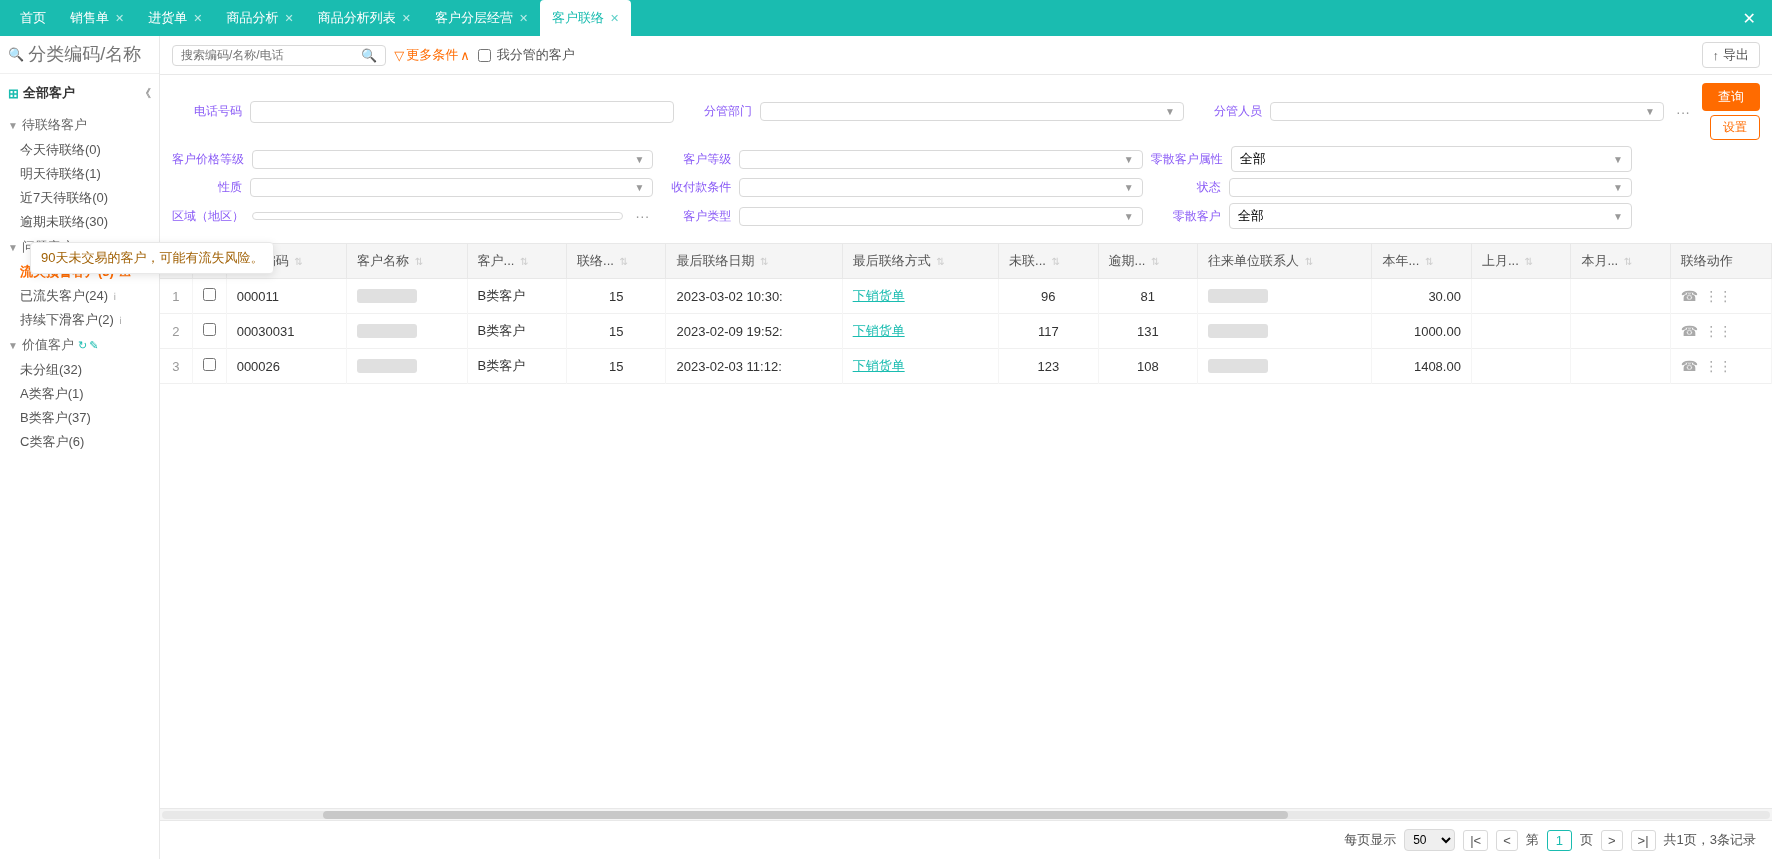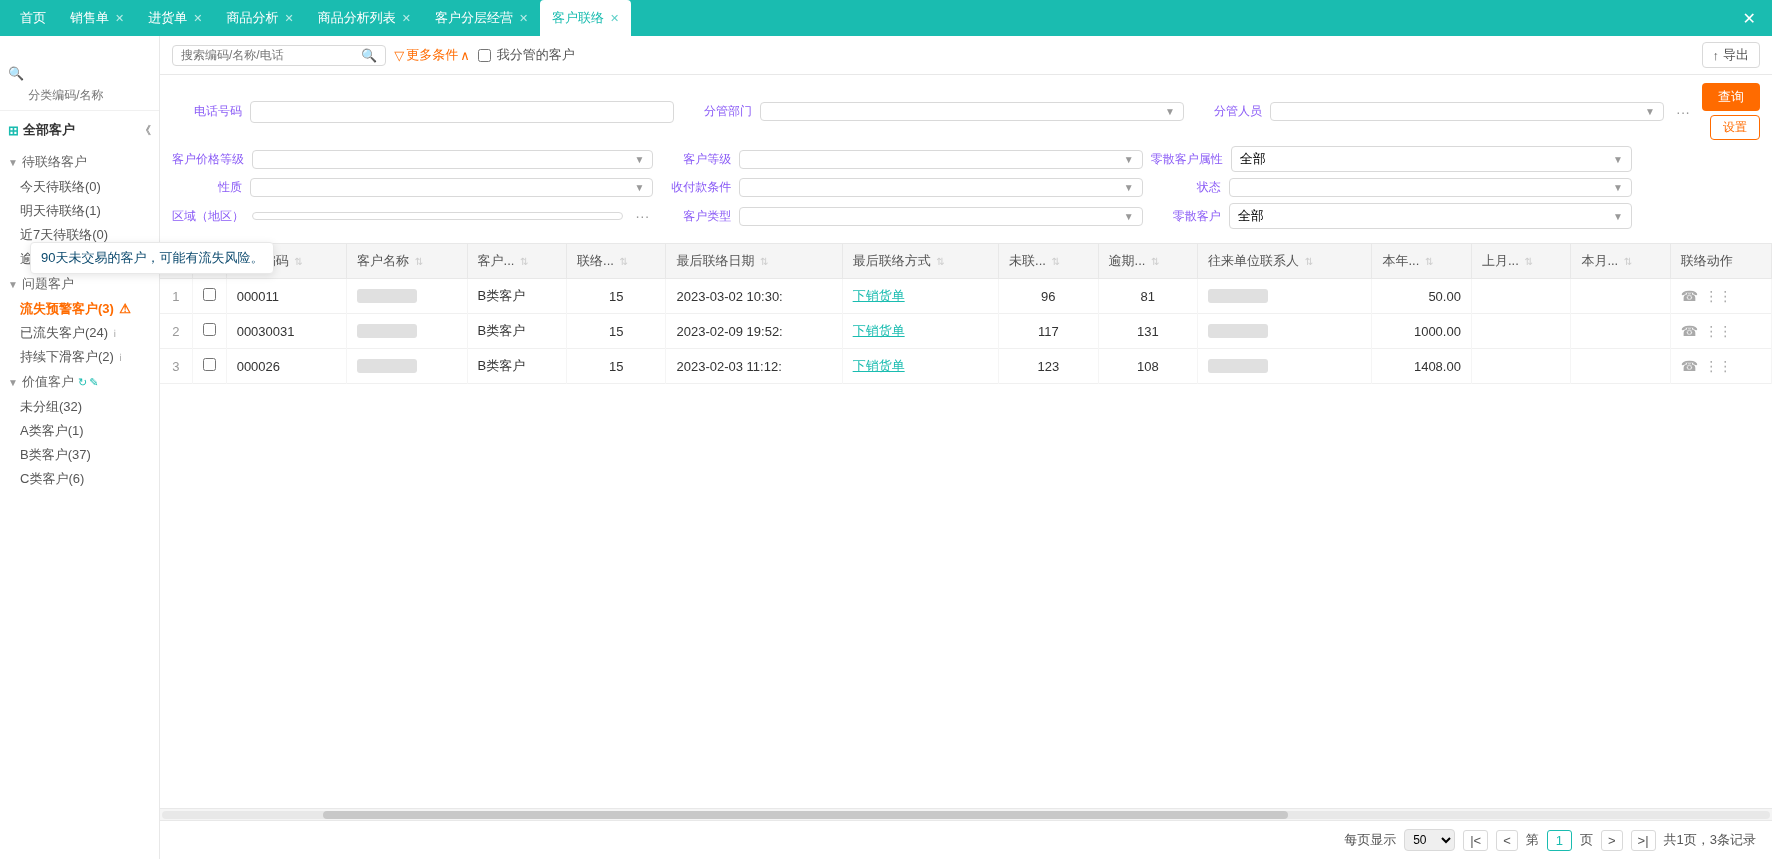--- a/index.html
+++ b/index.html
@@ -60,24 +60,23 @@
     }
     .sidebar-search {
       display: flex;
       align-items: center;
       padding: 8px;
       border-bottom: 1px solid #f0f0f0;
     }
     .sidebar-search input {
       border: none;
       outline: none;
-      font-size: 12px;
+      font-size: 18px;
       flex: 1;
       color: #000000;
-      margin-top: 44px;
     }
     .sidebar-search .search-icon { color: #ccc; margin-right: 4px; }
 
     .sidebar-section {
       padding: 6px 8px;
     }
     .sidebar-title {
       display: flex;
       align-items: center;
       font-weight: bold;
@@ -108,21 +107,21 @@
 
     .tooltip-box {
       position: absolute;
       left: 30px;
       top: 242px;
       background: white;
       border: 1px solid #e8e8e8;
       border-radius: 4px;
       padding: 6px 10px;
       font-size: 12px;
-      color: #0c4a6e;
+      color: #a16207;
       z-index: 100;
       box-shadow: 0 2px 8px rgba(0,0,0,0.1);
       white-space: nowrap;
     }
 
     
     .content-area {
       flex: 1;
       display: flex;
       flex-direction: column;
@@ -640,21 +639,21 @@
       <td class="checkbox-col"><input type="checkbox" style=""></td>
       <td>000011</td>
       <td><span class="blurred-text">&nbsp;&nbsp;&nbsp;&nbsp;&nbsp;&nbsp;&nbsp;&nbsp;&nbsp;&nbsp;</span></td>
       <td>B类客户</td>
       <td class="td-num">15</td>
       <td>2023-03-02 10:30:</td>
       <td><span class="td-link">下销货单</span></td>
       <td class="td-num">96</td>
       <td class="td-num">81</td>
       <td><span class="blurred-text">&nbsp;&nbsp;&nbsp;&nbsp;&nbsp;&nbsp;&nbsp;&nbsp;&nbsp;&nbsp;</span></td>
-      <td class="td-right">50.00</td>
+      <td class="td-right">30.00</td>
       <td></td>
       <td></td>
       <td>
         <div class="action-icons">
           <span class="action-icon">☎</span>
           <span class="action-icon">⋮⋮</span>
         </div>
       </td>
     </tr>
             <tr>

